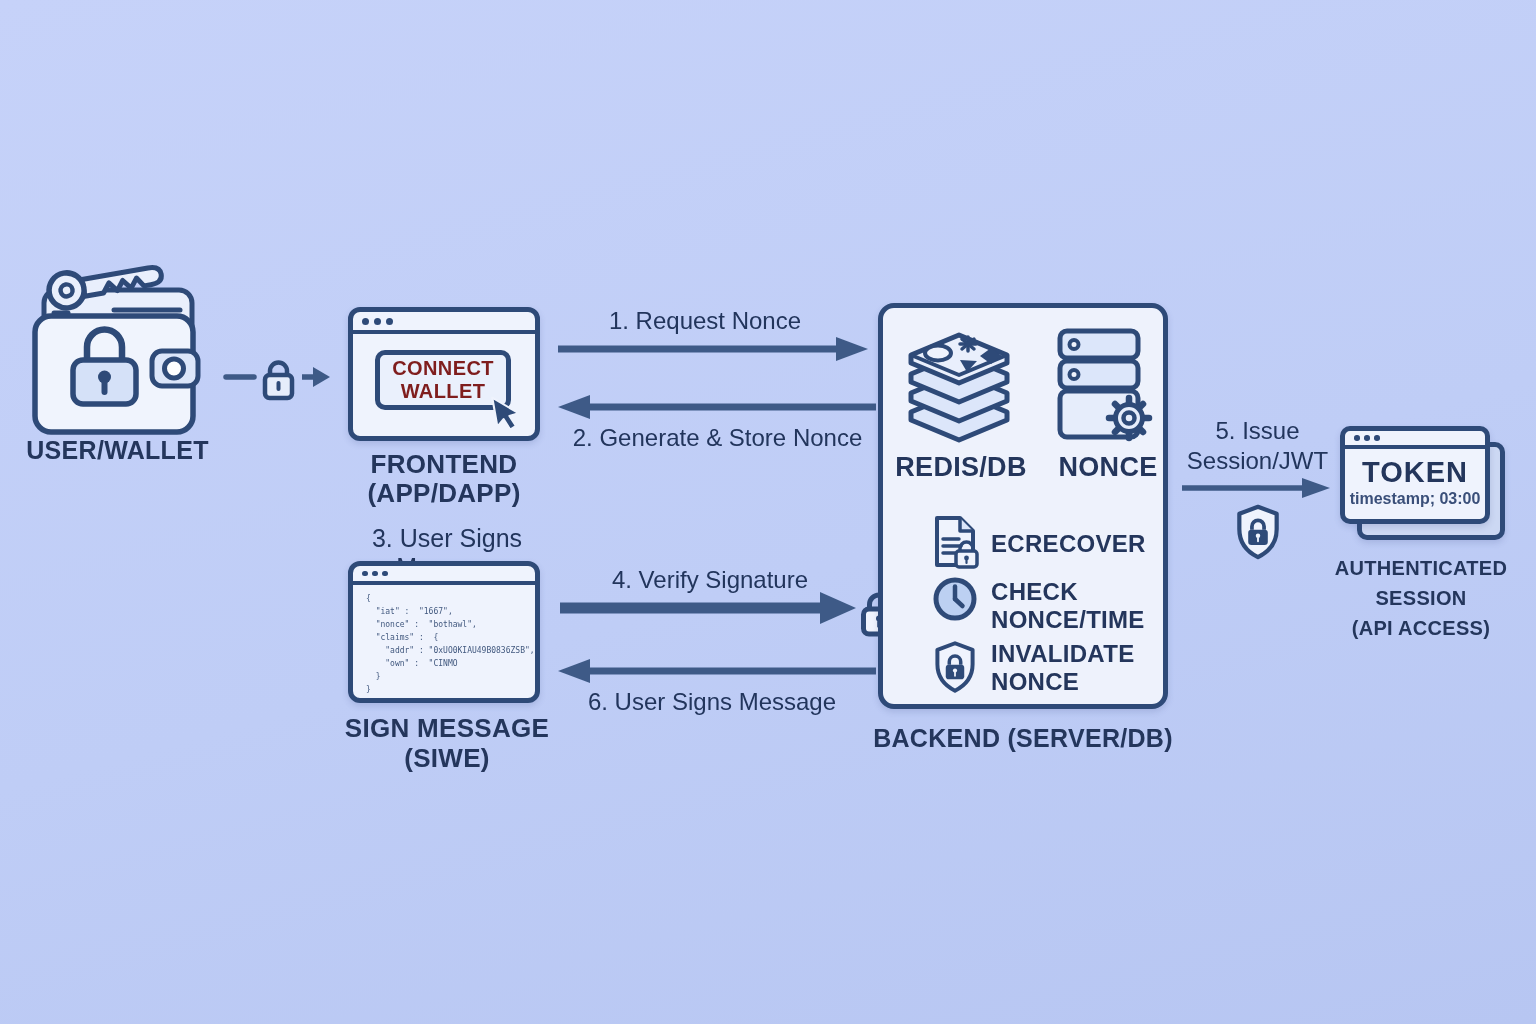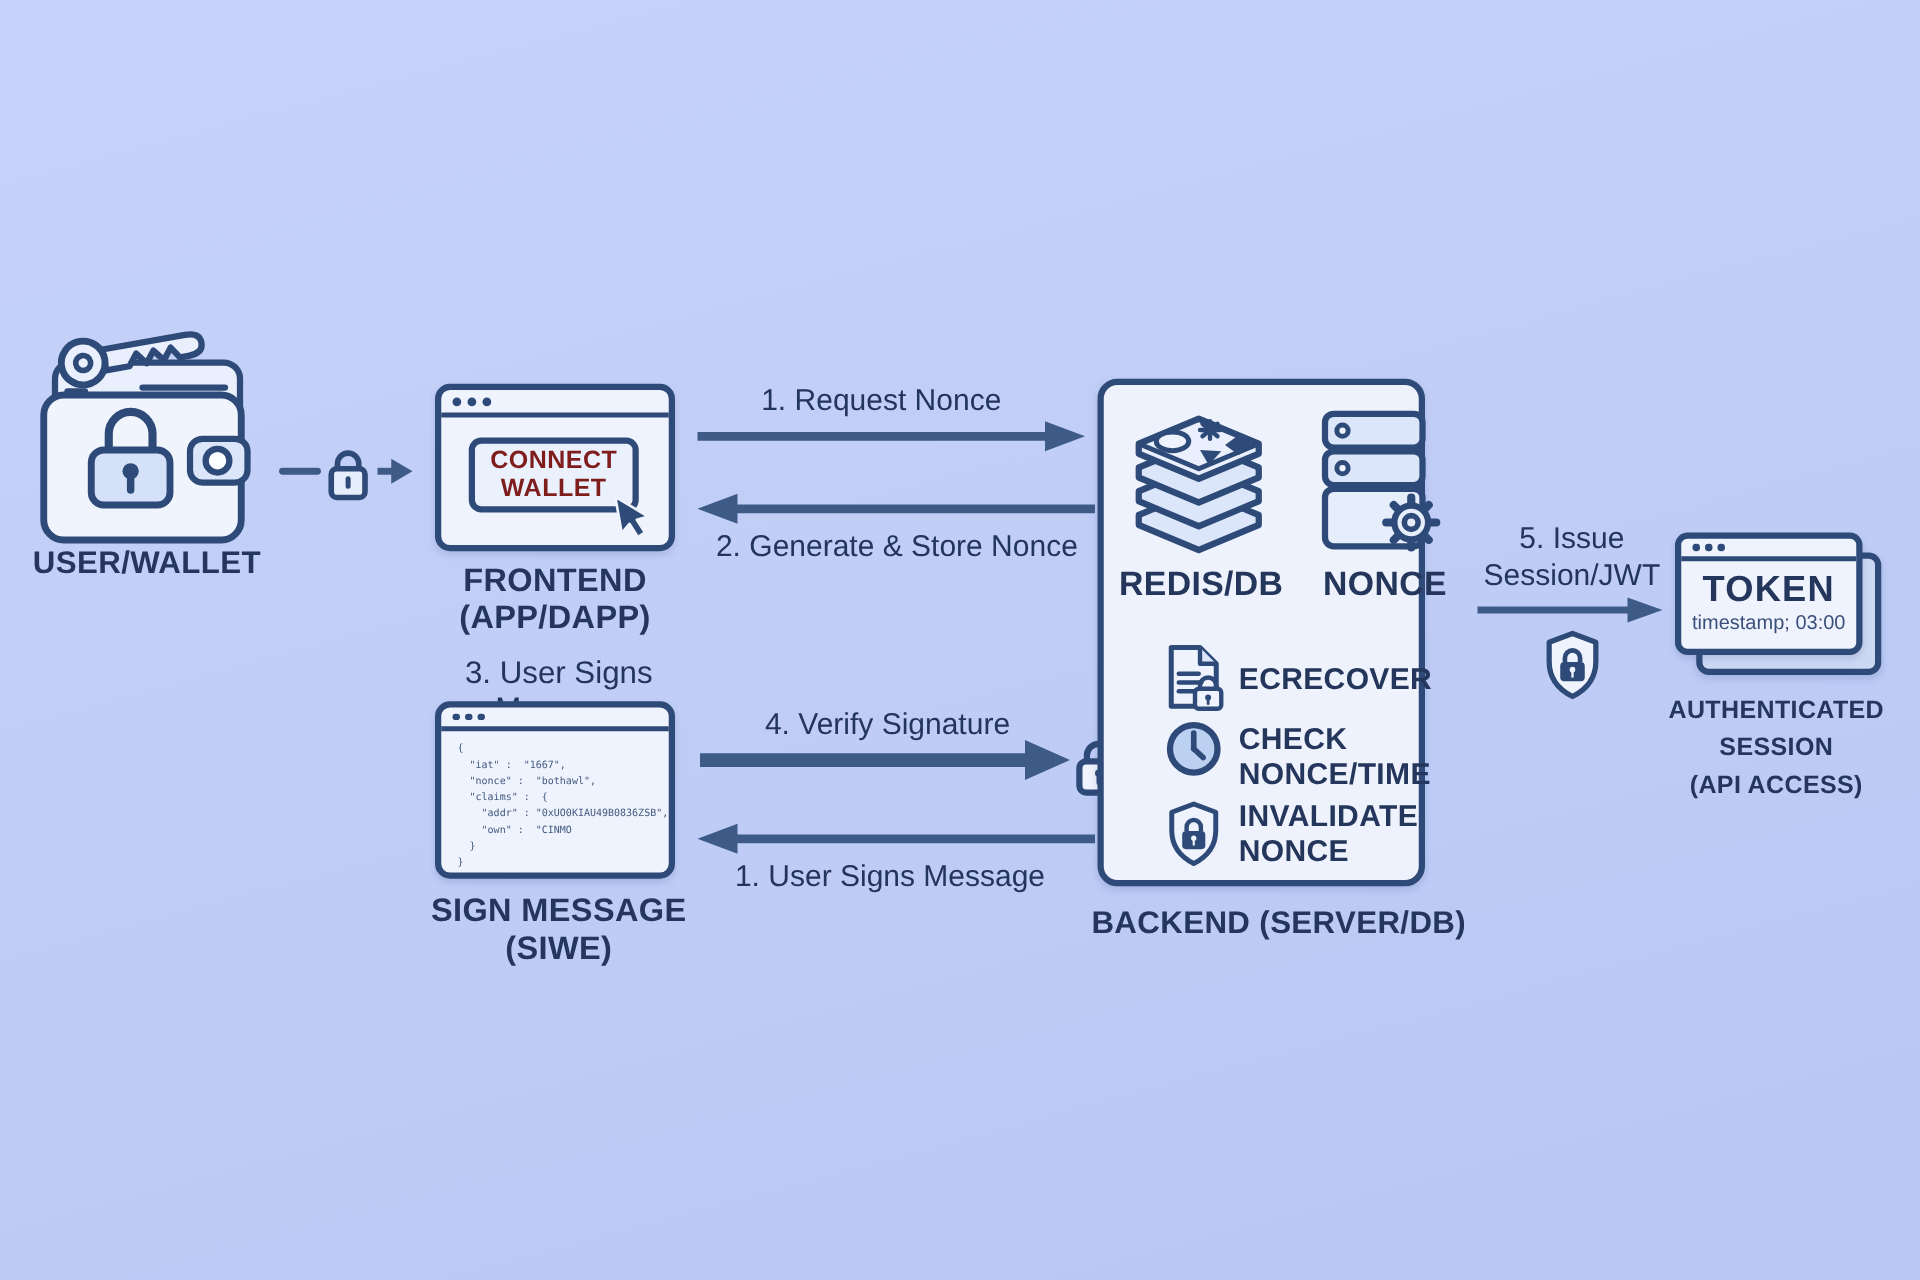--- a/index.html
+++ b/index.html
@@ -35,21 +35,21 @@
     display:flex;align-items:center;justify-content:center;text-align:center;
     font-size:20px;font-weight:700;color:#7f1d1d;line-height:1.15;letter-spacing:.4px;
   }
   .code{
     padding:7px 4px 0 13px;font-family:"DejaVu Sans Mono",monospace;
     font-size:8px;line-height:13px;color:#42597f;overflow:hidden;
   }
   .code div{white-space:pre;}
   .token-body{display:flex;flex-direction:column;align-items:center;justify-content:center;height:66px;}
   .token-title{font-size:29px;font-weight:700;letter-spacing:1px;color:#24365c;}
-  .token-sub{font-size:16px;color:#3a4f79;margin-top:1px;}
+  .token-sub{font-size:16px;color:#3a4f79;margin-top:1px;font-weight:bold;}
   .backend-item-label{font-size:24px;font-weight:600;line-height:28px;color:var(--text);letter-spacing:.3px;}
   svg{display:block;overflow:visible;}
 </style>
 </head>
 <body>
 
 <div class="stage">
 
   <svg class="abs" style="left:30px;top:256px" width="175" height="182" viewBox="0 0 175 182">
     <rect x="14" y="34" width="148" height="60" rx="13" fill="#e9effc" stroke="#2e4a78" stroke-width="5"></rect>
@@ -144,23 +144,23 @@
     <path d="M9.5,23 v-4.5 a9.5,9.5 0 0 1 19,0 V23" fill="none" stroke="#2e4a78" stroke-width="5"></path>
     <rect x="3.5" y="23" width="31" height="25" rx="5.5" fill="#eff3fd" stroke="#2e4a78" stroke-width="5"></rect>
     <circle cx="19" cy="32.5" r="3" fill="#2e4a78"></circle>
     <rect x="17.2" y="34" width="3.6" height="8" rx="1.8" fill="#2e4a78"></rect>
   </svg>
 
   <svg class="abs" style="left:556px;top:656px" width="322" height="30" viewBox="0 0 322 30">
     <line x1="32" y1="15" x2="320" y2="15" stroke="#3e5a87" stroke-width="7"></line>
     <polygon points="34,3 2,15 34,27" fill="#3e5a87"></polygon>
   </svg>
-  <div class="abs steptext" style="left:567px;top:688px;width:290px">1. User Signs Message</div>
-
-  <div class="win" style="left:878px;top:303px;width:262px;height:406px;border-radius:16px;background:#eef2fc">
+  <div class="abs steptext" style="left:567px;top:688px;width:290px">6. User Signs Message</div>
+
+  <div class="win" style="left:878px;top:303px;width:290px;height:406px;border-radius:16px;background:#eef2fc">
 
     <svg class="abs" style="left:22px;top:23px" width="108" height="116" viewBox="0 0 108 116">
       <path d="M54,61 L102,81 L102,89 L54,109 L6,89 L6,81 Z" fill="#dce6fa" stroke="#2e4a78" stroke-width="5" stroke-linejoin="round"></path>
       <path d="M54,42 L102,62 L102,70 L54,90 L6,70 L6,62 Z" fill="#dce6fa" stroke="#2e4a78" stroke-width="5" stroke-linejoin="round"></path>
       <path d="M54,23 L102,43 L102,51 L54,71 L6,51 L6,43 Z" fill="#dce6fa" stroke="#2e4a78" stroke-width="5" stroke-linejoin="round"></path>
       <path d="M54,4 L102,24 L102,32 L54,52 L6,32 L6,24 Z" fill="#e9effc" stroke="#2e4a78" stroke-width="5" stroke-linejoin="round"></path>
       <path d="M6,24 L54,44 L102,24" fill="none" stroke="#2e4a78" stroke-width="4" stroke-linejoin="round"></path>
       <ellipse cx="33" cy="22" rx="13" ry="7.5" fill="#eff3fd" stroke="#2e4a78" stroke-width="4"></ellipse>
       <g stroke="#2e4a78" stroke-width="3.5" stroke-linecap="round">
         <line x1="55" y1="13" x2="71" y2="13"></line>

